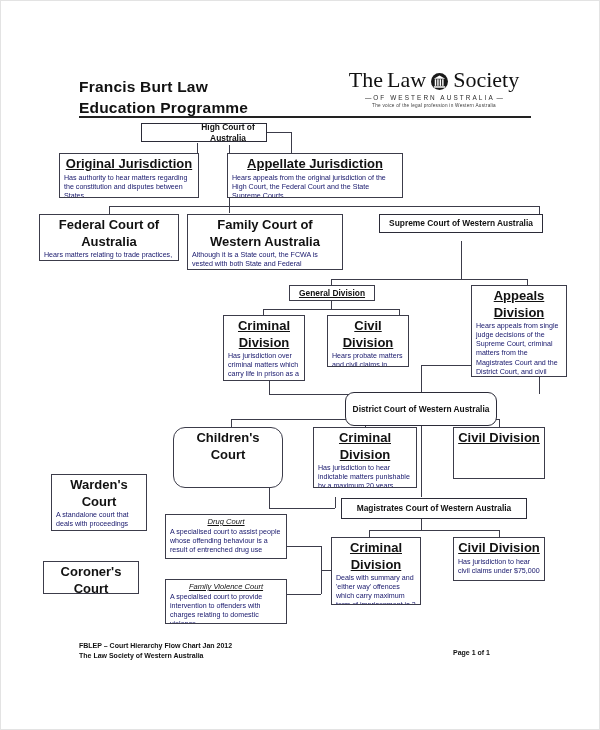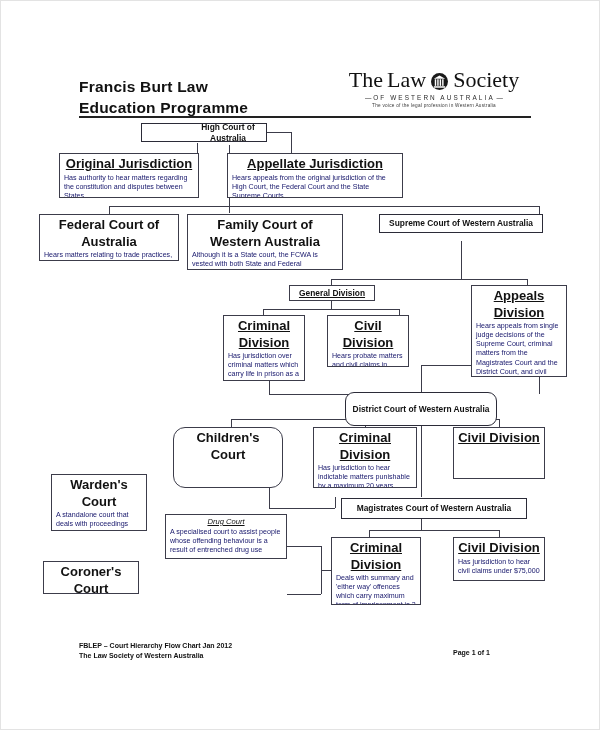--- a/index.html
+++ b/index.html
@@ -289,20 +289,24 @@
   <div class="box" style="left:42px; top:560px; width:96px; height:33px;">
     <span class="ttl">Coroner's Court</span>
     <span class="bd">A standalone court that investigates the reasons behind a person's death</span>
   </div>
 
   <div class="box" style="left:164px; top:513px; width:122px; height:45px;">
     <span class="ttl it">Drug Court</span>
     <span class="bd">A specialised court to assist people whose offending behaviour is a result of entrenched drug use</span>
   </div>
 
+  <div class="box" style="left:164px; top:578px; width:122px; height:45px;">
+    <span class="ttl it">Family Violence Court</span>
+    <span class="bd">A specialised court to provide intervention to offenders with charges relating to domestic violence</span>
+  </div>
 
   <div class="box hdr-only bold-frame" style="left:334px; top:497px; width:186px; height:21px;margin-left:6px;">
     <span class="ttl">Magistrates Court of Western Australia</span>
   </div>
 
   <div class="box" style="left:330px; top:536px; width:90px; height:68px;">
     <span class="ttl u">Criminal Division</span>
     <span class="bd">Deals with summary and 'either way' offences which carry maximum term of imprisonment is 3 years or less</span>
   </div>
 

